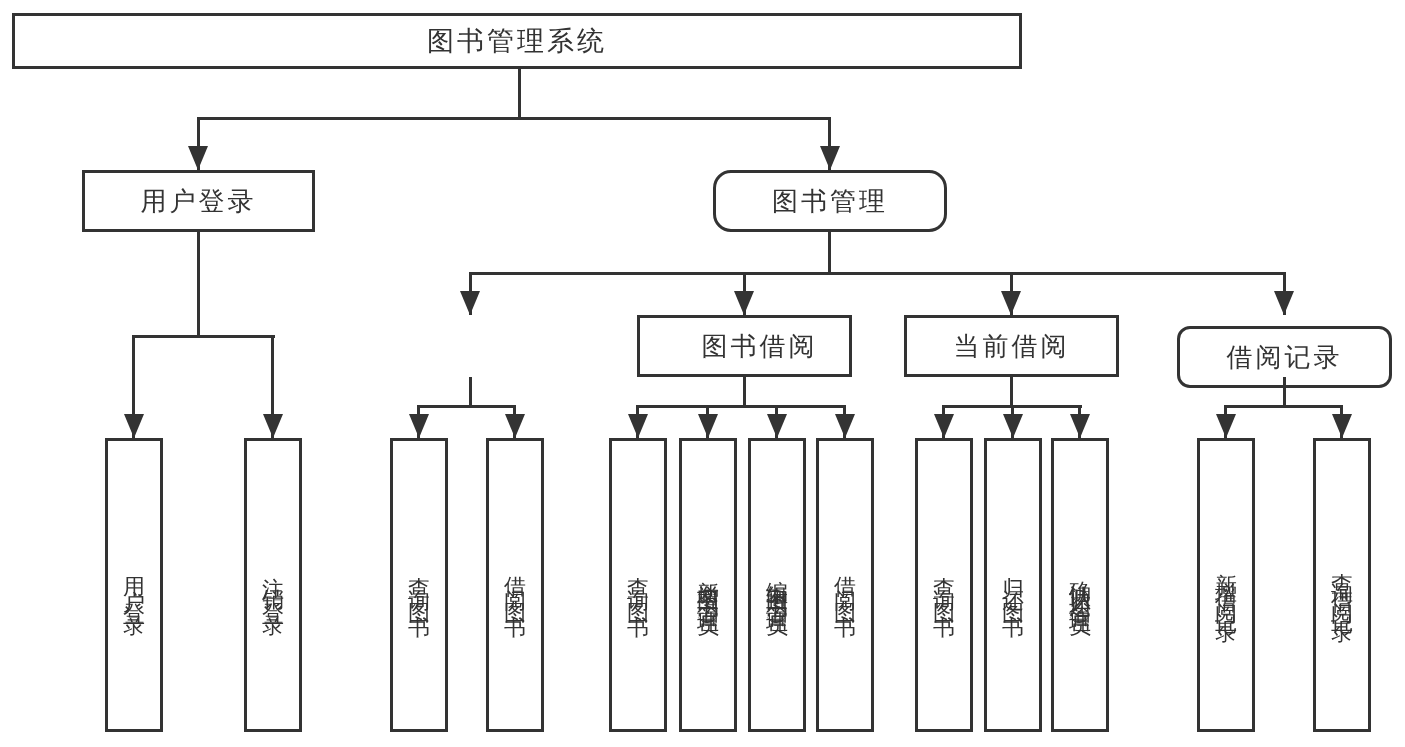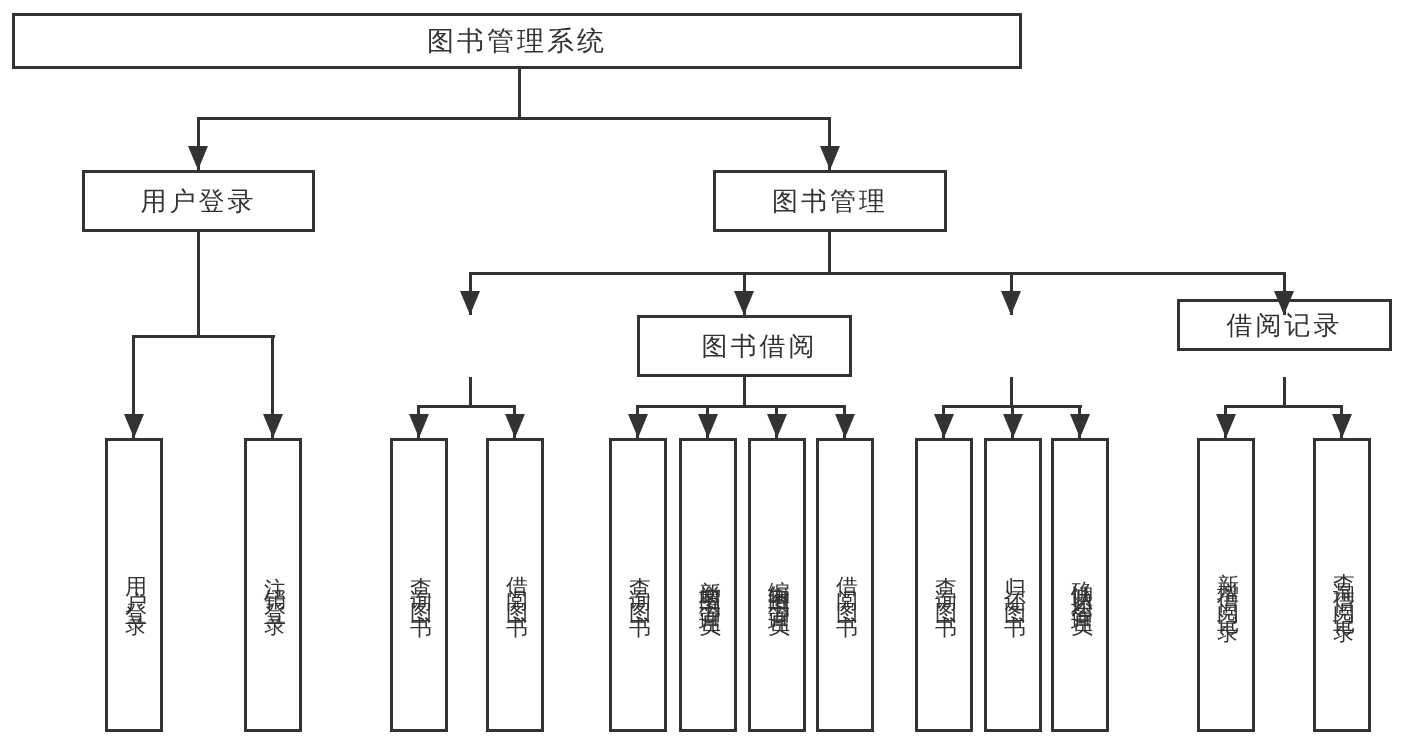--- a/index.html
+++ b/index.html
@@ -1,20 +1,20 @@
 <!DOCTYPE html>
 <html><head>
 <meta charset="utf-8">
 <style>
   html,body{margin:0;padding:0;background:#fff;}
   #canvas{
     position:relative;
     width:1405px;height:747px;
     background:#fff;
-    font-family:Liberation Mono, monospace;
+    font-family:Liberation Sans, sans-serif;
     color:#333;
     overflow:hidden;
   }
   .node{
     position:absolute;
     box-sizing:border-box;
     border:3px solid #333;
     background:#fff;
     display:flex;
     align-items:center;
@@ -54,28 +54,31 @@
 
 <div id="canvas">
 
   <div class="node" style="left:12px;top:13px;width:1010px;height:56px;">
     <span class="root-label">图书管理系统</span>
   </div>
 
   <div class="node" style="left:82px;top:170px;width:233px;height:62px;">
     <span class="h-label">用户登录</span>
   </div>
-  <div class="node" style="left:713px;top:170px;width:234px;height:62px;">
+  <div class="node" style="left:713px;top:170px;width:234px;height:62px;border-radius:18px;">
     <span class="h-label">图书管理</span>
   </div>
 
   <div class="node" style="left:637px;top:315px;width:215px;height:62px;padding-left:30px;">
     <span class="h-label">图书借阅</span>
   </div>
-  <div class="node" style="left:1177px;top:299px;width:215px;height:52px;">
+  <div class="node" style="left:904px;top:315px;width:215px;height:62px;">
+    <span class="h-label">当前借阅</span>
+  </div>
+  <div class="node" style="left:1177px;top:326px;width:215px;height:62px;border-radius:13px;">
     <span class="h-label">借阅记录</span>
   </div>
 
   <div class="node" style="left:105px;top:438px;width:58px;height:294px;">
     <span class="v-label ls4">用户登录</span>
   </div>
   <div class="node" style="left:244px;top:438px;width:58px;height:294px;">
     <span class="v-label ls4">注销登录</span>
   </div>
   <div class="node" style="left:390px;top:438px;width:58px;height:294px;">

